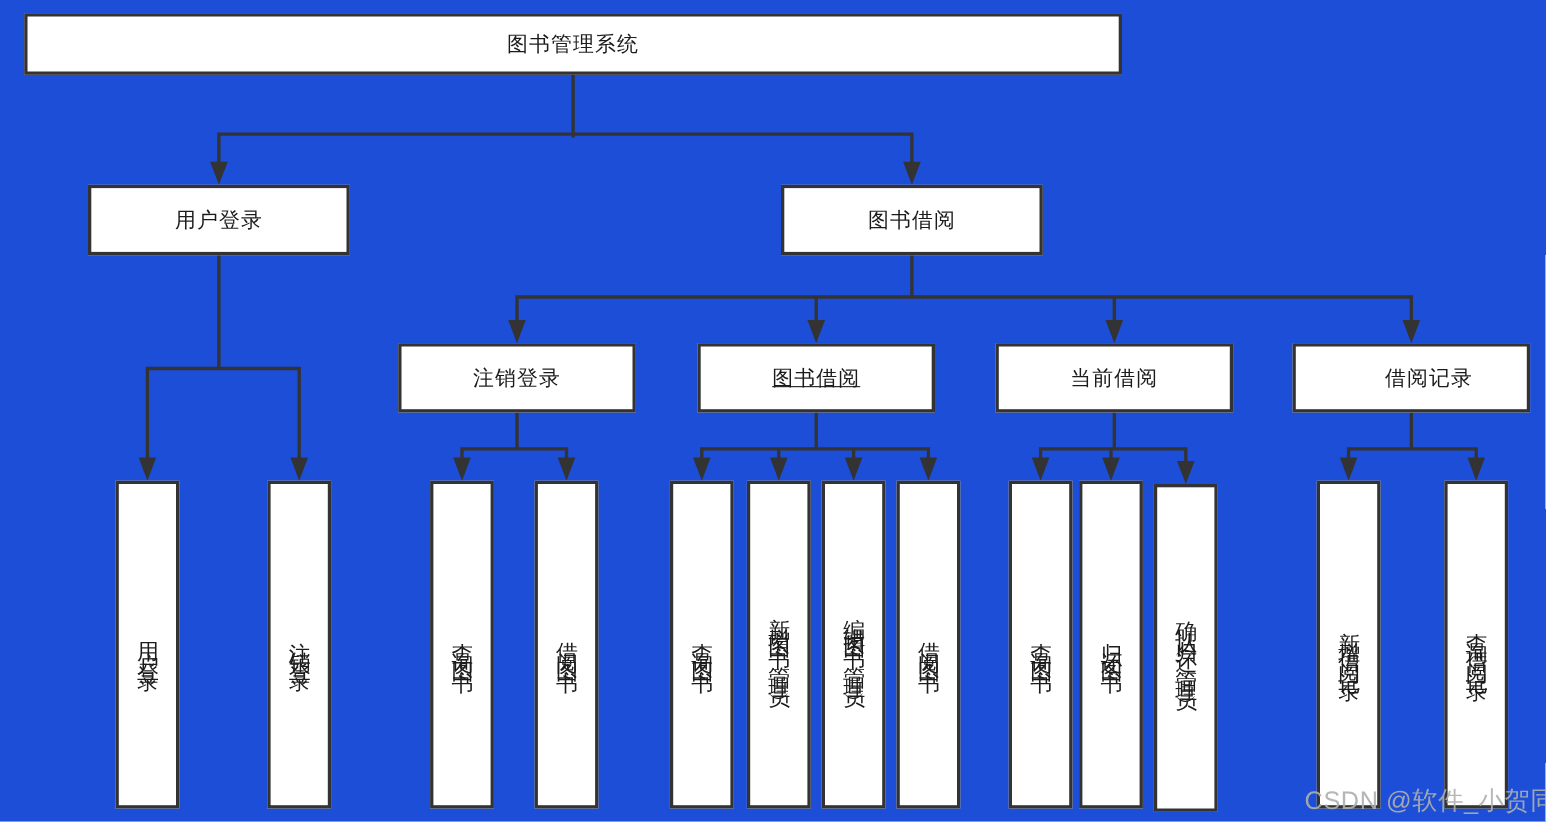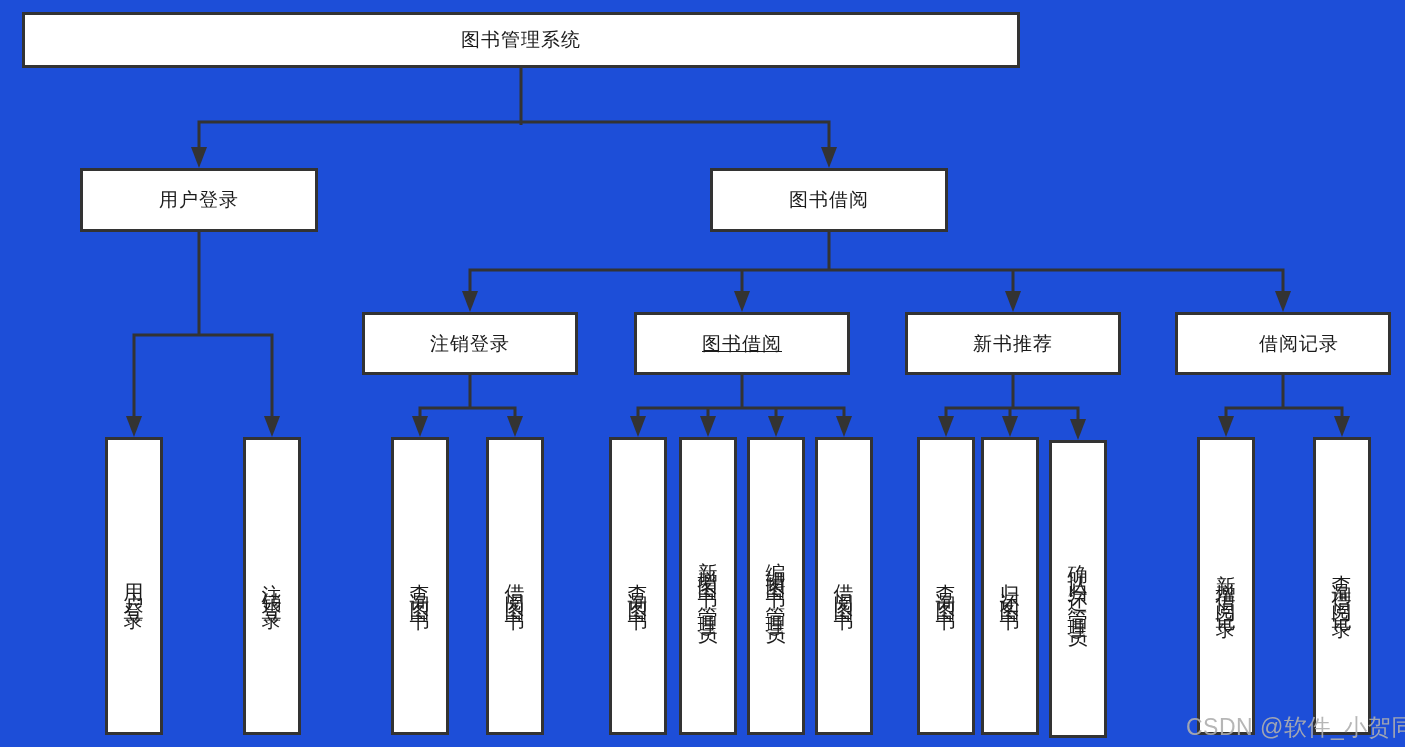--- a/index.html
+++ b/index.html
@@ -73,21 +73,21 @@
       <polygon points="1334,416 1350,416 1342,437" fill="#333333"></polygon>
     </svg>
 
   <div class="box hbox" id="n-root">图书管理系统</div>
 
   <div class="box hbox" id="n-l2-0">用户登录</div>
   <div class="box hbox" id="n-l2-1">图书借阅</div>
 
   <div class="box hbox" id="n-l3-0">注销登录</div>
   <div class="box hbox" id="n-l3-1">图书借阅</div>
-  <div class="box hbox" id="n-l3-2">新书推荐</div>
+  <div class="box hbox" id="n-l3-2">当前借阅</div>
   <div class="box hbox" id="n-l3-3">借阅记录</div>
 
   <div class="box leaf" id="leaf-0">
     <span class="vtext">用户登录</span>
   </div>
   <div class="box leaf" id="leaf-1">
     <span class="vtext">注销登录</span>
   </div>
   <div class="box leaf" id="leaf-2">
     <span class="vtext">查询图书</span>

